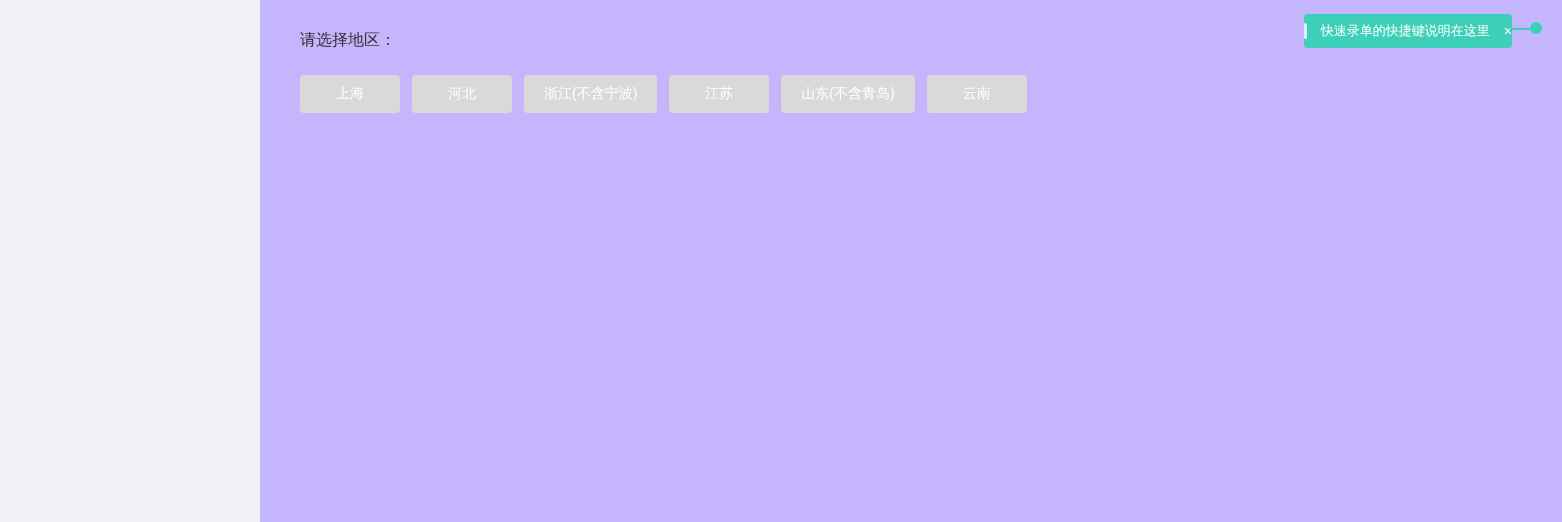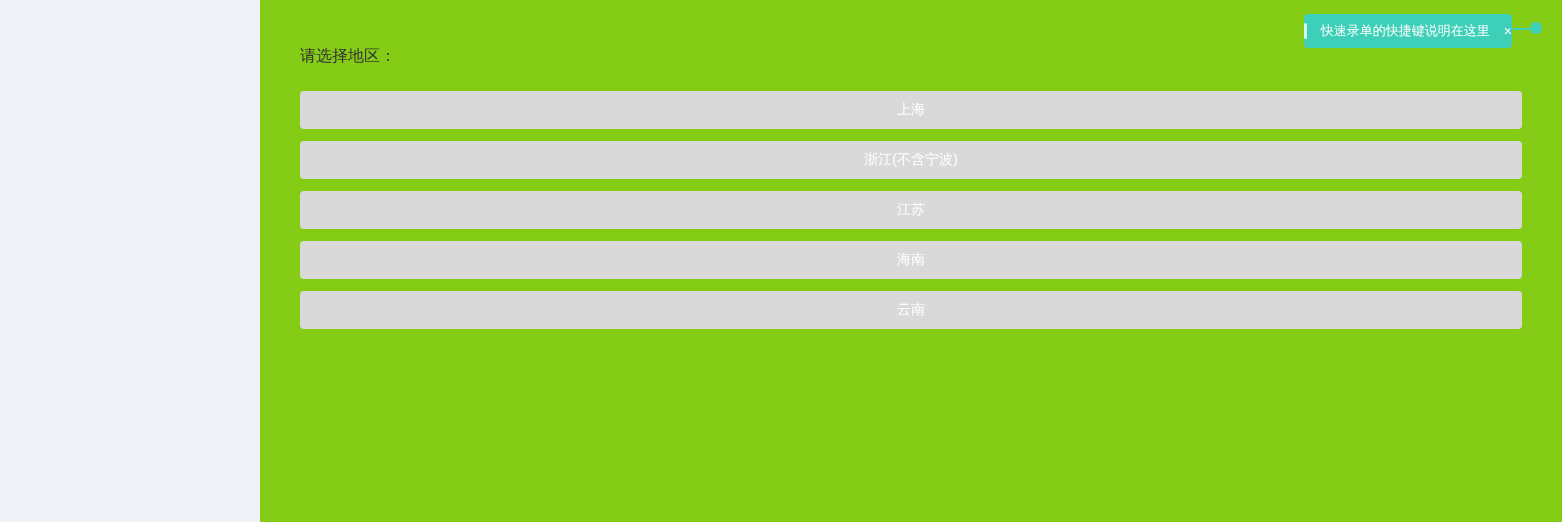--- a/index.html
+++ b/index.html
@@ -25,36 +25,35 @@
       height: 522px;
       background: #f0f2f8;
     }
 
     .main-content {
       position: absolute;
       left: 260px;
       top: 0;
       right: 0;
       bottom: 0;
-      background: #84cc16;
-      padding: 46px 40px;
+      background: #c4b5fd;
+      padding: 30px 40px;
     }
 
     .page-title {
       font-size: 16px;
       color: #333;
       margin-bottom: 24px;
       font-weight: normal;
     }
 
     .region-buttons {
       display: flex;
       flex-wrap: wrap;
       gap: 12px;
-      flex-direction: column;
     }
 
     .region-btn {
       background: #d9d9d9;
       border: none;
       border-radius: 4px;
       padding: 10px 20px;
       font-size: 14px;
       color: #fff;
       cursor: pointer;
@@ -119,24 +118,25 @@
 <body>
 
 <div class="left-sidebar"></div>
 
 <div class="main-content">
   <div class="page-title">请选择地区：</div>
 
   <div class="region-buttons">
 
     <button class="region-btn">上海</button>
+    <button class="region-btn">河北</button>
     <button class="region-btn">浙江(不含宁波)</button>
     <button class="region-btn">江苏</button>
 
-    <button class="region-btn">海南</button>
+    <button class="region-btn">山东(不含青岛)</button>
     <button class="region-btn">云南</button>
   </div>
 </div>
 
 <div class="tooltip-banner">
   <span>快速录单的快捷键说明在这里</span>
   <span class="tooltip-close">×</span>
 </div>
 <div class="tooltip-line"></div>
 <div class="tooltip-dot"></div>

